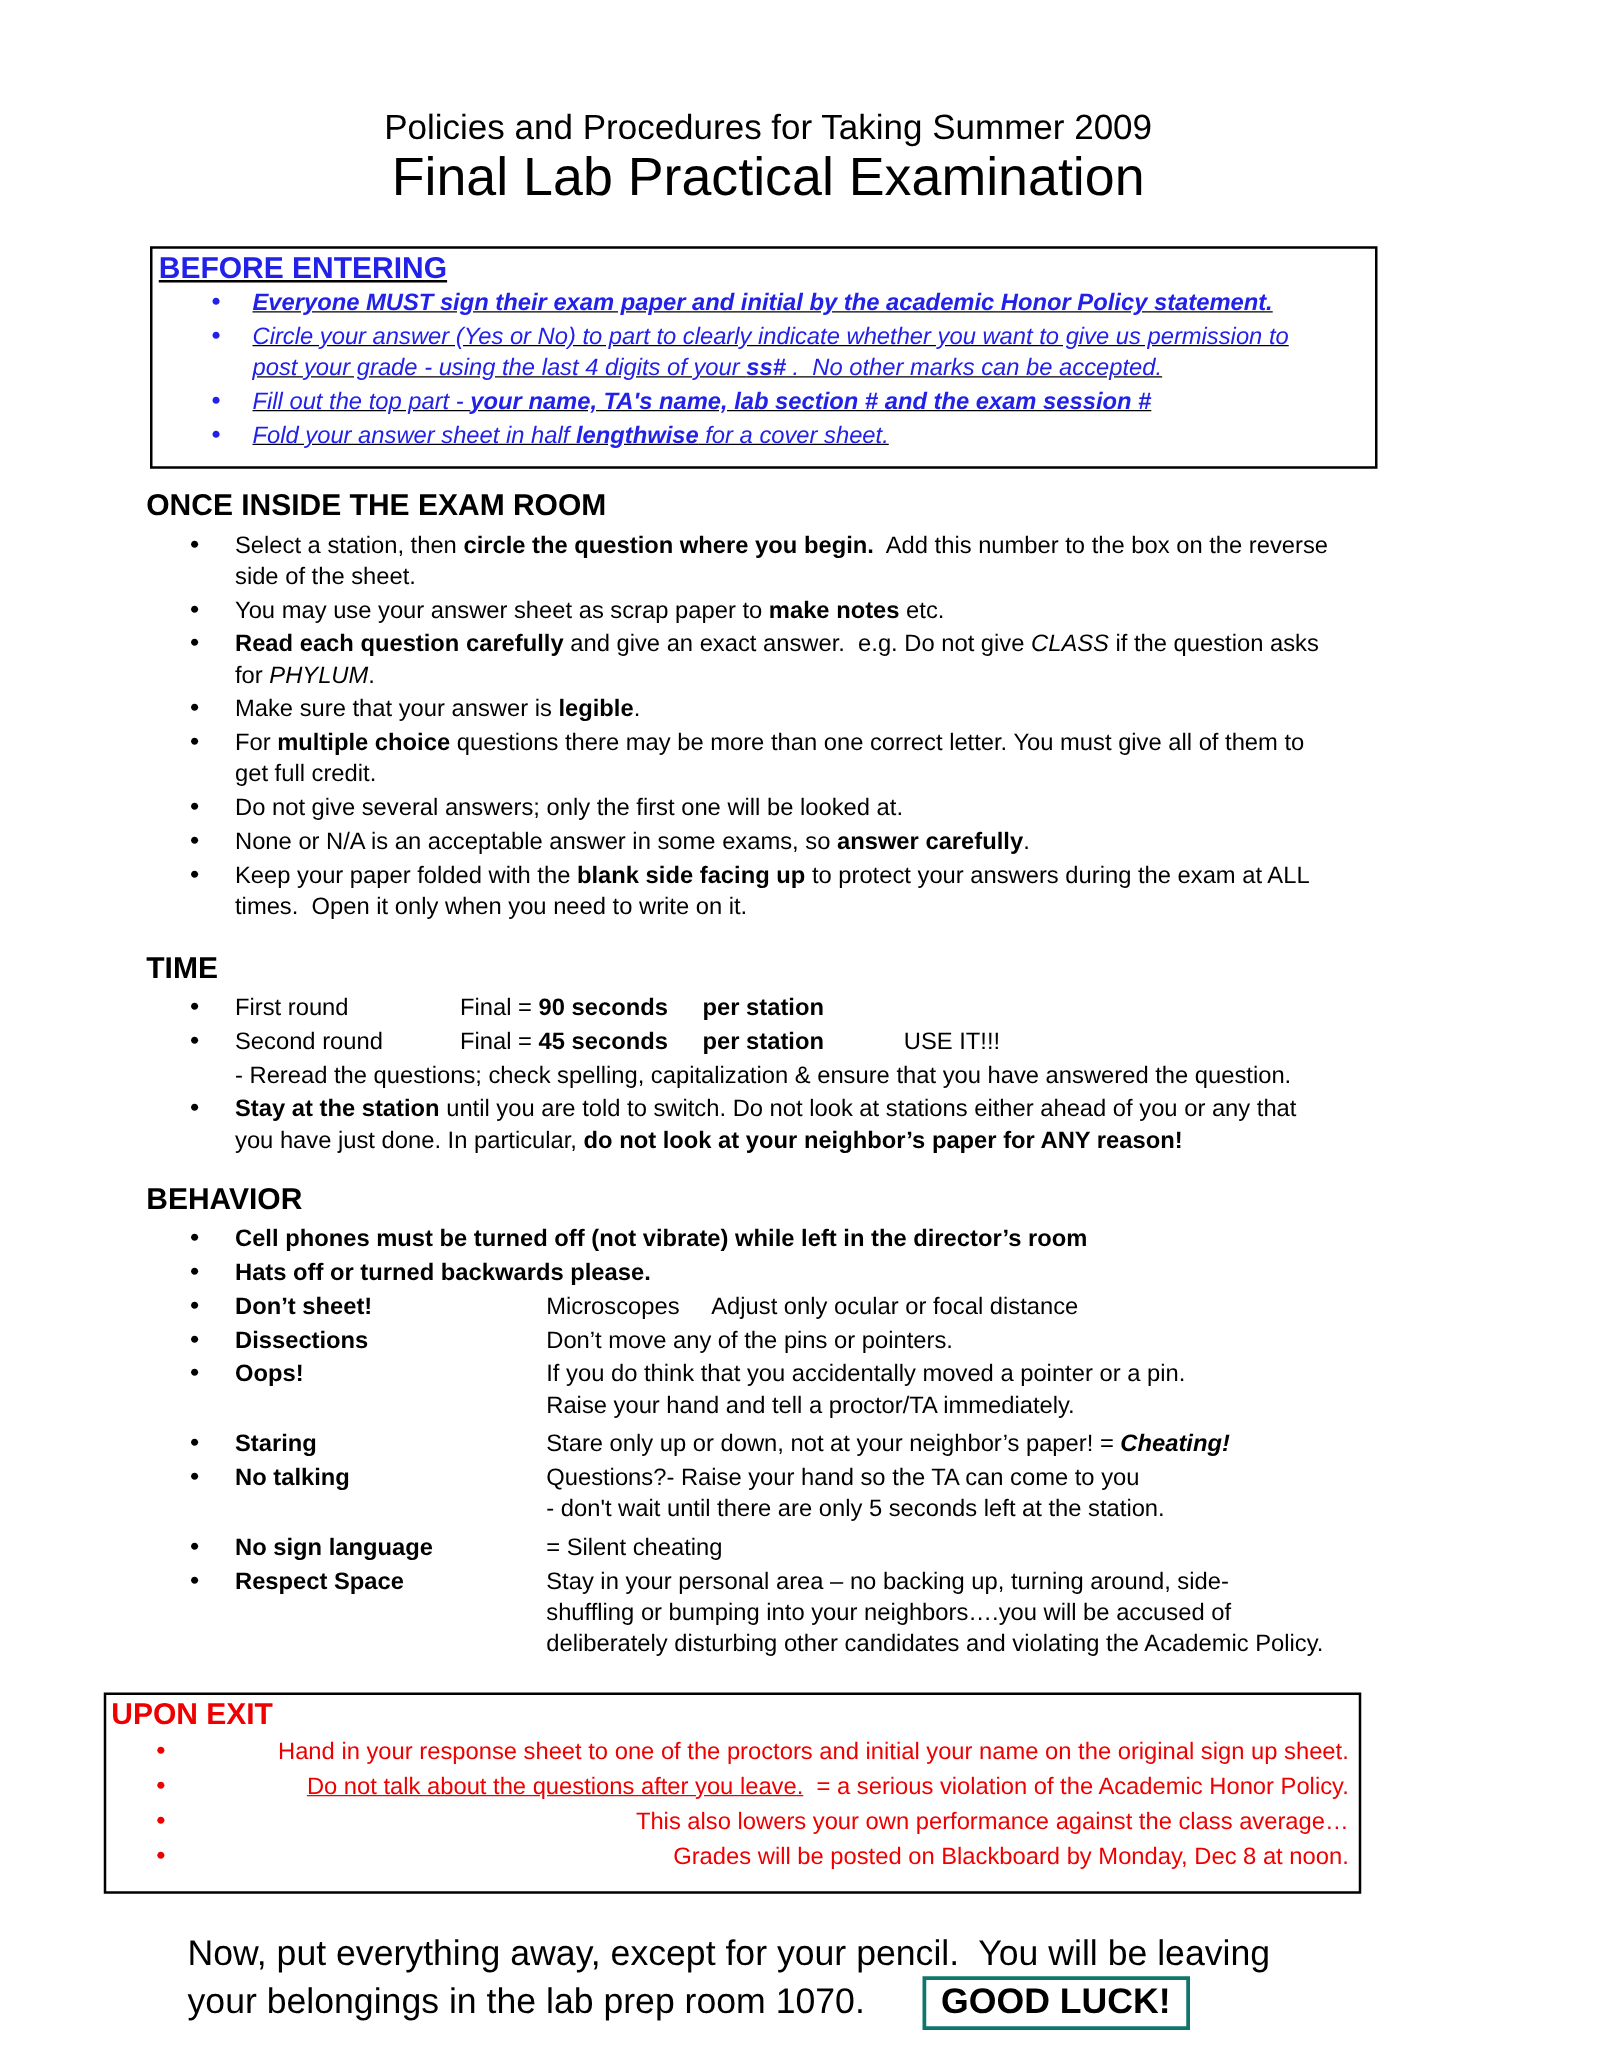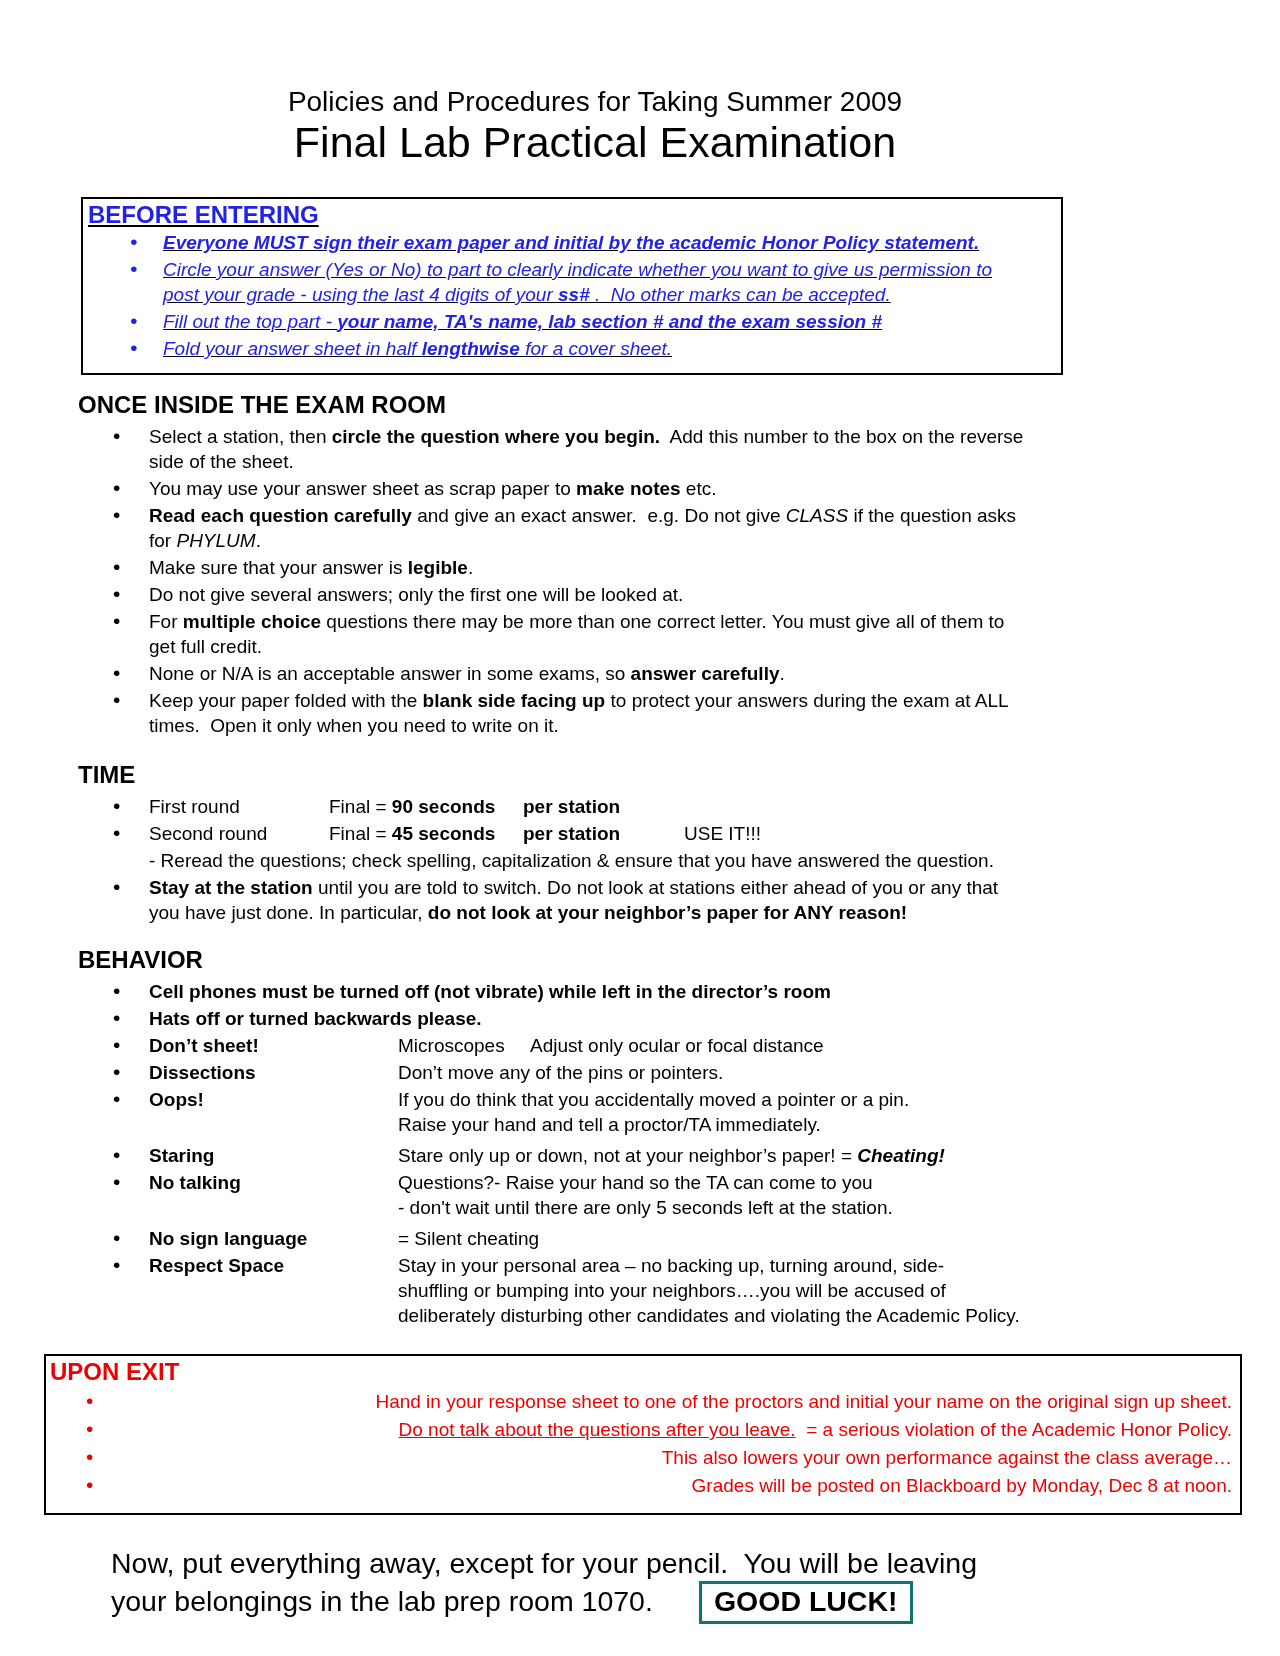--- a/index.html
+++ b/index.html
@@ -1,21 +1,21 @@
 <!DOCTYPE html>
 <html style="--blue: #2121e8; --red: #ee0000;"><head>
 <meta charset="utf-8">
 <style>
   html,body { margin:0; padding:0; background:#ffffff; }
   body {
     width:1280px; height:1656px; overflow:hidden;
     font-family:"Liberation Sans", sans-serif; color:#000;
     -webkit-font-smoothing:antialiased;
   }
-  .page { padding:86px 138px 0 78px; box-sizing:border-box; }
+  .page { padding:86px 138px 0 117px; box-sizing:border-box; }
 
   .title-block { text-align:center; margin-right:30px; }
   .title-sub  { font-size:28px; line-height:32px; }
   .title-main { font-size:43px; line-height:48px;text-align:center; }
 
   h2 { font-size:24px; line-height:26px; font-weight:bold; margin:0; }
 
   .b { font-weight:bold; }
   .i { font-style:italic; }
   .u { text-decoration:underline; }
@@ -42,21 +42,21 @@
   .t-label   { display:inline-block; width:180px; vertical-align:top; }
   .t-mid     { display:inline-block; width:194px; vertical-align:top; }
   .t-station { display:inline-block; width:161px; vertical-align:top; font-weight:bold; }
   .t-extra   { font-weight:normal; }
 
   
   .term { display:inline-block; width:249px; vertical-align:top; font-weight:bold; }
   .defs { display:inline-block; vertical-align:top; max-width:640px; }
 
   
-  .red-box { margin:26px 0 0 -34px; width:1198px; padding:3px 8px 12px 4px; }
+  .red-box { margin:26px 0 0 -34px; width:1006px; padding:3px 8px 12px 4px; }
   .red-box h2 { color:var(--red,#ee0000); }
   .red-box .bullets { color:var(--red,#ee0000); margin-top:4px; }
   .red-box .bullets li { margin:2px 0 3px 36px; padding-left:33px;text-align:right; }
 
   .closing { margin:30px 0 0 33px; font-size:28.5px; line-height:36px; }
   .closing .line { white-space:pre-wrap; }
   .goodluck {
     display:inline-block; border:3px solid #0f766e; font-weight:bold;
     padding:0px 12px 3px; margin-left:46px; line-height:34px;
   }
@@ -101,25 +101,25 @@
           <div class="line"><span class="">You may use your answer sheet as scrap paper to </span><span class="b ">make notes</span><span class=""> etc.</span></div>
         </li>
         <li class="">
           <div class="line"><span class="b ">Read each question carefully</span><span class=""> and give an exact answer.  e.g. Do not give </span><span class="i ">CLASS</span><span class=""> if the question asks</span></div>
           <div class="line"><span class="">for </span><span class="i ">PHYLUM</span><span class="">.</span></div>
         </li>
         <li class="">
           <div class="line"><span class="">Make sure that your answer is </span><span class="b ">legible</span><span class="">.</span></div>
         </li>
         <li class="">
-          <div class="line"><span class="">Do not give several answers; only the first one will be looked at.</span></div>
+          <div class="line"><span class="">For </span><span class="b ">multiple choice</span><span class=""> questions there may be more than one correct letter. You must give all of them to</span></div>
+          <div class="line"><span class="">get full credit.</span></div>
         </li>
         <li class="">
-          <div class="line"><span class="">For </span><span class="b ">multiple choice</span><span class=""> questions there may be more than one correct letter. You must give all of them to</span></div>
-          <div class="line"><span class="">get full credit.</span></div>
+          <div class="line"><span class="">Do not give several answers; only the first one will be looked at.</span></div>
         </li>
         <li class="">
           <div class="line"><span class="">None or N/A is an acceptable answer in some exams, so </span><span class="b ">answer carefully</span><span class="">.</span></div>
         </li>
         <li class="">
           <div class="line"><span class="">Keep your paper folded with the </span><span class="b ">blank side facing up</span><span class=""> to protect your answers during the exam at ALL</span></div>
           <div class="line"><span class="">times.  Open it only when you need to write on it.</span></div>
         </li>
       </ul>
   </section>

